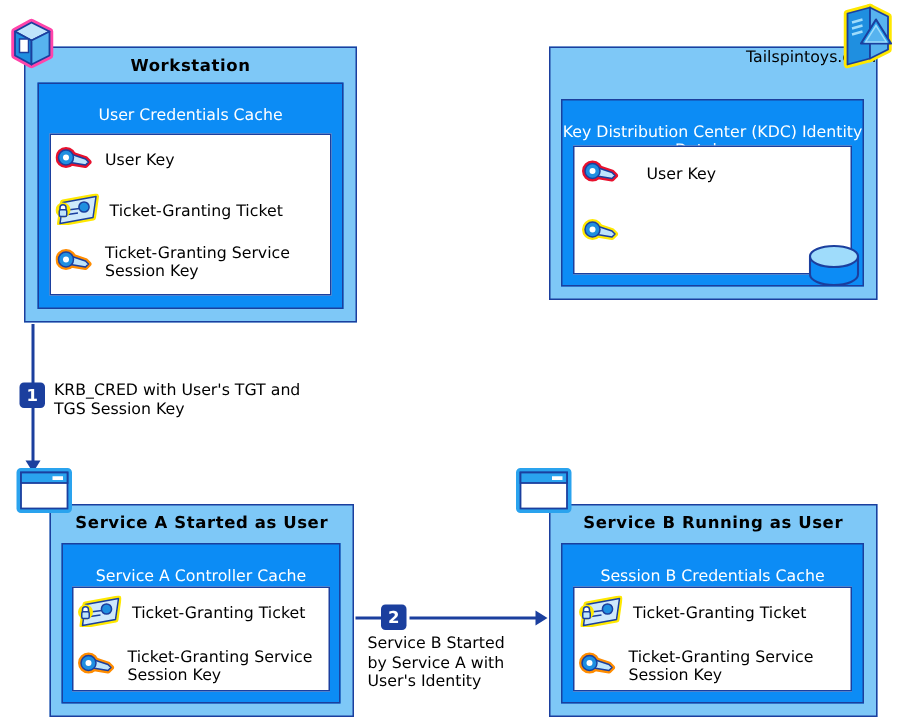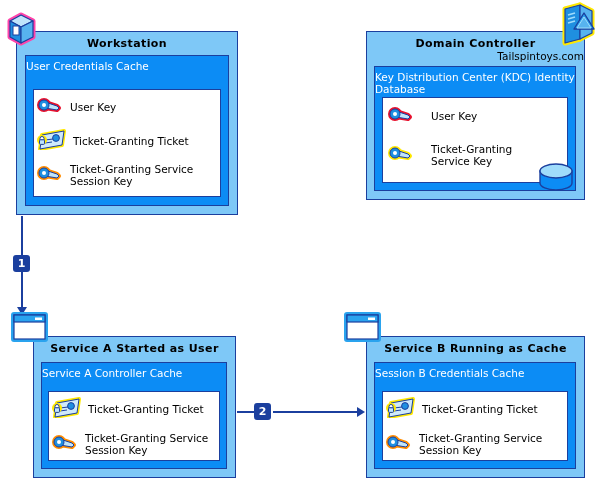--- a/index.html
+++ b/index.html
@@ -33,25 +33,25 @@
     line-height:12px;
     padding-left:38px;
   }
   .innerbox{
     position:absolute;
     background:#0c8cf5;
     border:1px solid #1b3f9e;
     box-sizing:border-box;
   }
   .inner-title{
-    text-align:left;
+    text-align:center;
     color:#ffffff;
     font-size:10.5px;
     line-height:12px;
-    padding-top:4px;
+    padding-top:15px;
   }
   .listbox{
     position:absolute;
     background:#ffffff;
     border:1px solid #1b3f9e;
     box-sizing:border-box;
   }
   .row{
     position:absolute;
     display:flex;
@@ -173,21 +173,20 @@
         <path d="M7 11 L18 5 L30 11 L30 27 L18 33 L7 27 Z"></path>
       </g>
       <path d="M7 11 L18 5 L30 11 L18 17 Z" fill="#bfe4fb" stroke="#1b3f9e" stroke-width="1.2" stroke-linejoin="round"></path>
       <path d="M7 11 L18 17 L18 33 L7 27 Z" fill="#1f8fe0" stroke="#1b3f9e" stroke-width="1.2" stroke-linejoin="round"></path>
       <path d="M18 17 L30 11 L30 27 L18 33 Z" fill="#57b3ef" stroke="#1b3f9e" stroke-width="1.2" stroke-linejoin="round"></path>
       <rect x="10" y="16" width="6" height="9" fill="#ffffff" stroke="#1b3f9e" stroke-width="1"></rect>
     </svg>
   </div>
 
   <div class="outerbox" style="left:366px;top:31px;width:219px;height:169px;">
-    <div class="outer-title">Domain Controller</div>
     <div class="outer-subtitle">Tailspintoys.com</div>
   </div>
 
   <div class="innerbox" style="left:374px;top:66px;width:202px;height:125px;">
     <div class="inner-title">Key Distribution Center (KDC)
 Identity Database</div>
   </div>
 
   <div class="listbox" style="left:382px;top:97px;width:186px;height:86px;"></div>
 
@@ -211,22 +210,20 @@
       <svg width="26" height="18" viewBox="0 0 26 18">
         <g stroke="#ffe800" stroke-width="4" stroke-linejoin="round" stroke-linecap="round" fill="none">
           <path d="M8 6 L20 10 L22 12 L20 14 L8 12 Z"></path>
           <circle cx="7" cy="9" r="5"></circle>
         </g>
         <path d="M8 6 L20 10 L22 12 L20 14 L8 12 Z" fill="#bfe4fb" stroke="#1b3f9e" stroke-width="1" stroke-linejoin="round"></path>
         <circle cx="7" cy="9" r="5" fill="#1f8fe0" stroke="#1b3f9e" stroke-width="1"></circle>
         <circle cx="7" cy="9" r="2" fill="#ffffff"></circle>
       </svg>
     </span>
-    <span class="label" style="margin-left:10px;">Ticket-Granting
-Service Key</span>
   </div>
 
   <div class="nodeicon" style="left:537px;top:163px;">
     <svg width="40" height="30" viewBox="0 0 40 30">
       <path d="M3 8 v12 a16 7 0 0 0 32 0 v-12 z" fill="#0c8cf5" stroke="#1b3f9e" stroke-width="1.4"></path>
       <ellipse cx="19" cy="8" rx="16" ry="7" fill="#9fdcfb" stroke="#1b3f9e" stroke-width="1.4"></ellipse>
     </svg>
   </div>
 
   <div class="nodeicon" style="left:556px;top:1px;">
@@ -241,20 +238,22 @@
       <path d="M12 14 L19 12 M12 18 L19 16 M12 22 L19 20" stroke="#9fdcfb" stroke-width="1.6"></path>
       <path d="M28 12 L38 28 L18 28 Z" fill="#2aa3ee" stroke="#1b3f9e" stroke-width="1.4" stroke-linejoin="round"></path>
       <path d="M28 16 L35 27 L21 27 Z" fill="#57b3ef" stroke="#9fdcfb" stroke-width="1"></path>
     </svg>
   </div>
 
   <div class="vline" style="left:21px;top:216px;height:95px;"></div>
   <div class="arrowhead-down" style="left:17px;top:307px;"></div>
 
   <div class="badge" style="left:13px;top:255px;">1</div>
+  <div class="caption" style="left:36px;top:254px;width:200px;">KRB_CRED with User's TGT and
+TGS Session Key</div>
 
   <div class="outerbox" style="left:33px;top:336px;width:203px;height:142px;">
     <div class="outer-title">Service A Started as User</div>
   </div>
 
   <div class="innerbox" style="left:41px;top:362px;width:186px;height:107px;">
     <div class="inner-title">Service A Controller Cache</div>
   </div>
 
   <div class="listbox" style="left:48px;top:391px;width:172px;height:70px;"></div>
@@ -299,23 +298,26 @@
       <rect x="6" y="6" width="31" height="7" fill="#2aa3ee" stroke="#1b3f9e" stroke-width="1.2"></rect>
       <rect x="27" y="8.5" width="7" height="2.5" fill="#ffffff"></rect>
     </svg>
   </div>
 
   <div class="hline" style="left:237px;top:411px;width:19px;"></div>
   <div class="hline" style="left:273px;top:411px;width:85px;"></div>
   <div class="arrowhead-right" style="left:357px;top:407px;"></div>
 
   <div class="badge" style="left:254px;top:403px;">2</div>
+  <div class="caption" style="left:245px;top:423px;width:110px;">Service B Started
+by Service A with
+User's Identity</div>
 
   <div class="outerbox" style="left:366px;top:336px;width:219px;height:142px;">
-    <div class="outer-title">Service B Running as Cache</div>
+    <div class="outer-title">Service B Running as User</div>
   </div>
 
   <div class="innerbox" style="left:374px;top:362px;width:202px;height:107px;">
     <div class="inner-title">Session B Credentials Cache</div>
   </div>
 
   <div class="listbox" style="left:382px;top:391px;width:186px;height:70px;"></div>
 
   <div class="row" style="left:386px;top:397px;width:180px;height:24px;">
     <span class="icon">

